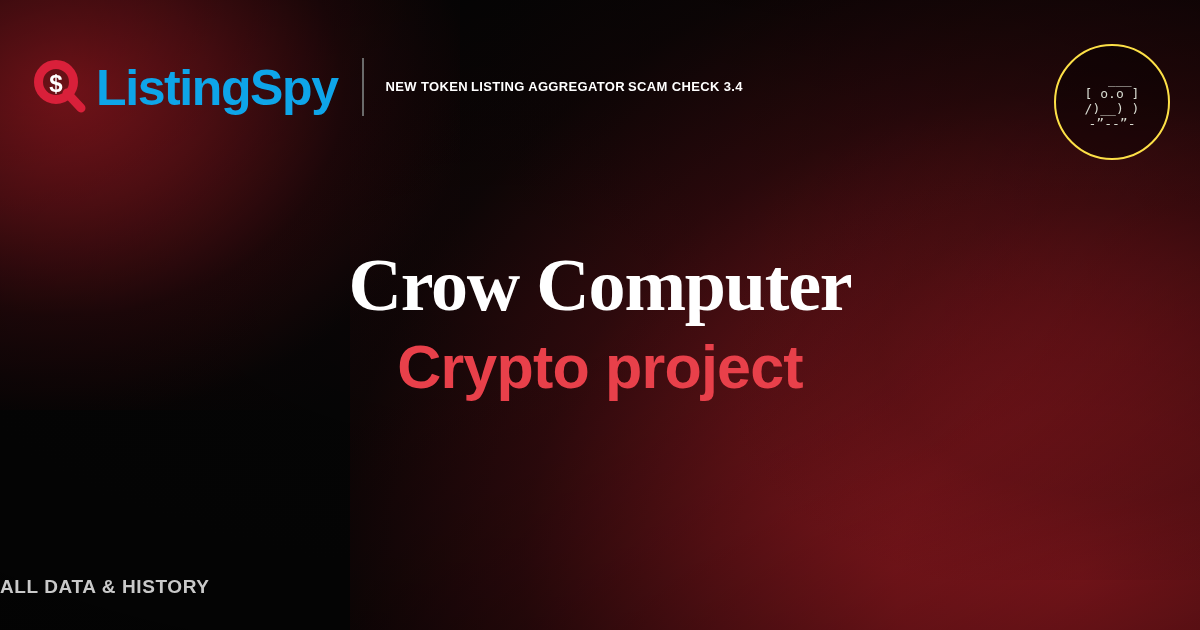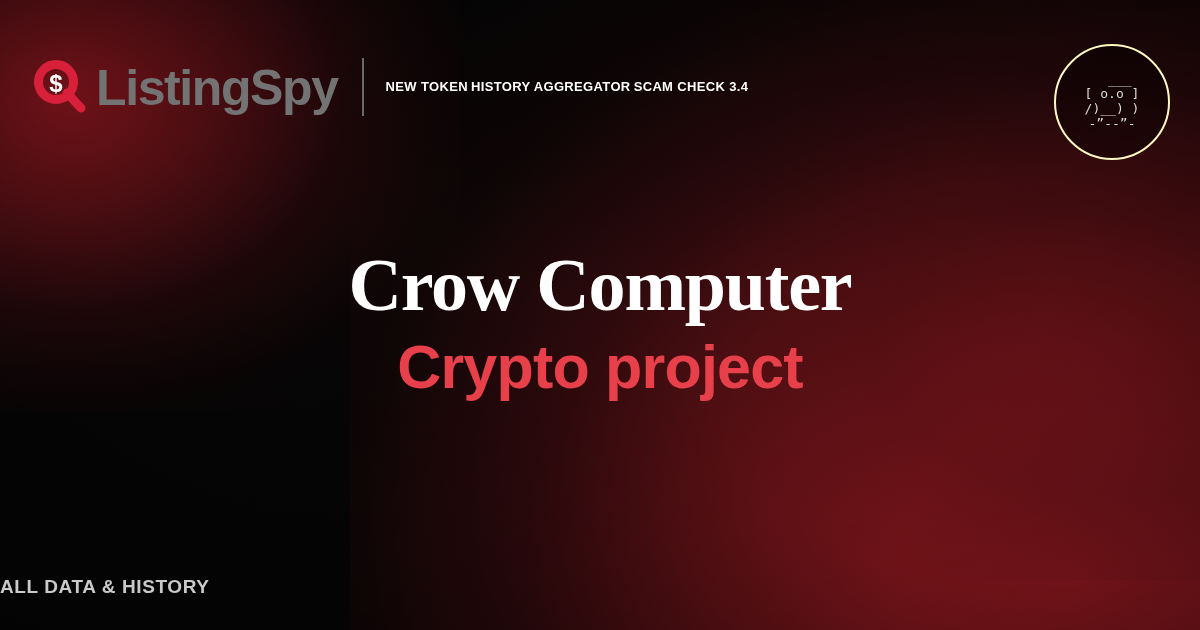--- a/index.html
+++ b/index.html
@@ -81,21 +81,21 @@
     height: 54px;
     flex: 0 0 auto;
     margin-right: 8px;
     display: block;
   }
   .logo-word {
     font-size: 50px;
     font-weight: bold;
     letter-spacing: -1.4px;
     line-height: 1;
-    color: #737373;
+    color: #0ea5e9;
     white-space: nowrap;
     position: relative;
     top: 1px;
   }
   .logo-divider {
     width: 2px;
     height: 58px;
     background: #6a6a6a;
     margin: 0 22px 0 24px;
     flex: 0 0 auto;
@@ -115,21 +115,21 @@
     white-space: nowrap;
   }
 
   
   .avatar {
     position: absolute;
     left: 1054px;
     top: 44px;
     width: 112px;
     height: 112px;
-    border: 2px solid #fef9c3;
+    border: 2px solid #fde047;
     border-radius: 50%;
     display: flex;
     align-items: center;
     justify-content: center;
     background: rgba(0,0,0,0.35);
   }
   .avatar-art {
     font-family: "DejaVu Sans Mono", "Liberation Mono", monospace;
     font-size: 13px;
     line-height: 1.12;
@@ -198,21 +198,21 @@
       <line x1="33" y1="33" x2="47" y2="48" stroke="#D9203A" stroke-width="9" stroke-linecap="round"></line>
       <text x="22" y="31.5" text-anchor="middle" font-family="'Liberation Sans', sans-serif" font-size="24" font-weight="bold" fill="#ffffff">$</text>
     </svg>
 
     <div class="logo-word">ListingSpy</div>
 
     <div class="logo-divider"></div>
 
     <div class="tagline">
       <div class="tagline-line">NEW TOKEN</div>
-      <div class="tagline-line">HISTORY AGGREGATOR</div>
+      <div class="tagline-line">LISTING AGGREGATOR</div>
       <div class="tagline-line">SCAM CHECK 3.4</div>
     </div>
   </div>
 
   <div class="avatar">
     <pre class="avatar-art">  ___
 [ o.o ]
 /)__) )
 -”--”-</pre>
   </div>

